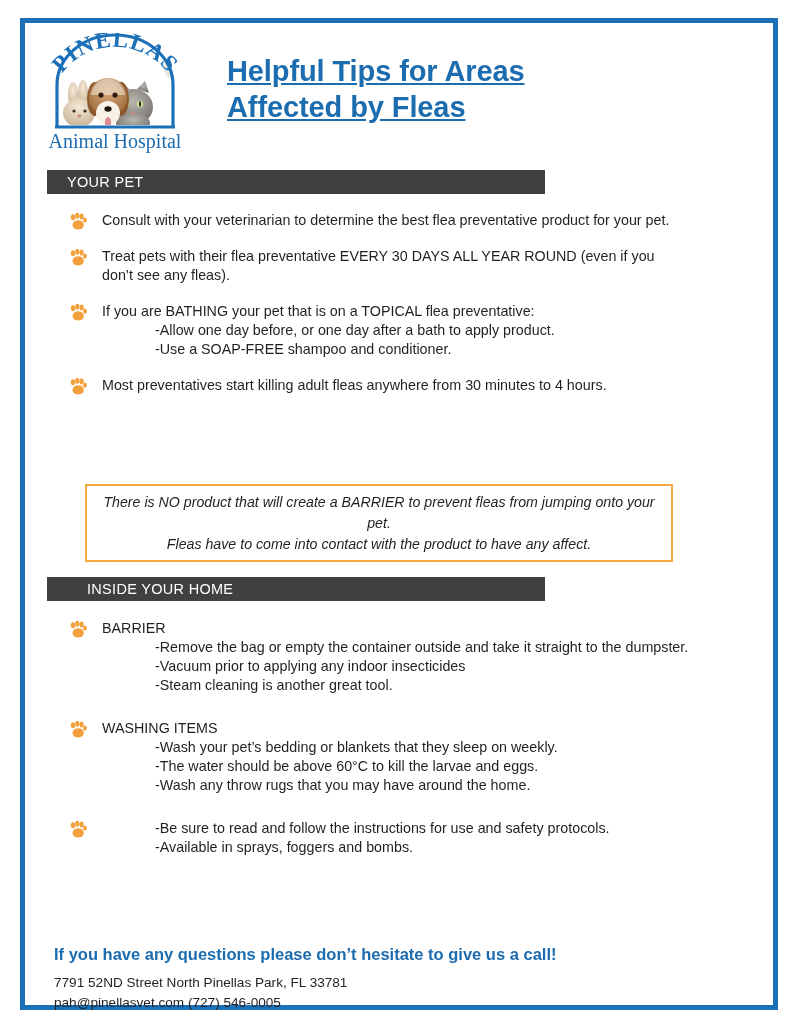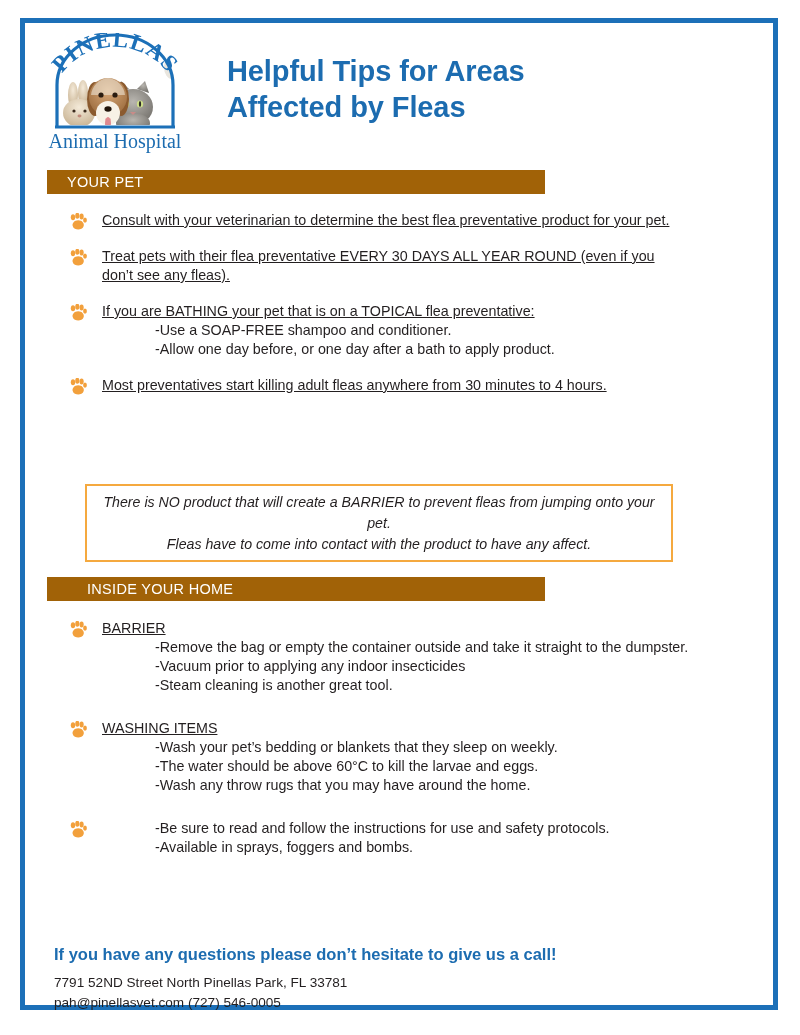--- a/index.html
+++ b/index.html
@@ -56,29 +56,29 @@
     position: absolute;
     left: 202px;
     top: 30px;
     width: 470px;
     font-size: 29px;
     line-height: 36px;
     font-weight: bold;
     color: #1c6cb0;
     letter-spacing: -0.1px;
   }
-  .doc-title .ln { display: block; }
+  .doc-title .ln { display: block; text-decoration: underline; }
 
   
   .section-bar {
     position: absolute;
     left: 22px;
     width: 498px;
     height: 24px;
-    background: #a16207;
+    background: #404040;
     color: #ffffff;
     font-size: 14.5px;
     line-height: 24px;
     padding-left: 20px;
     box-sizing: border-box;
     letter-spacing: 0.3px;
   }
   #bar-your-pet { top: 147px; }
   #bar-inside-home { top: 554px; padding-left: 40px; }
 
@@ -104,21 +104,20 @@
     top: 2px;
     width: 18px;
     height: 17px;
   }
   .paw svg { display: block; }
 
   .b-text {
     font-size: 14.3px;
     line-height: 19px;
     color: #231f20;
-    text-decoration: underline;
   }
   .b-text .cont { display: block; }
 
   .subs {
     margin: 0;
     padding: 0;
     list-style: none;
   }
   .subs li {
     font-size: 14.3px;
@@ -316,22 +315,22 @@
             <ellipse cx="8.3" cy="2.7" rx="2.1" ry="3.0" fill="#f2a03c"></ellipse>
             <ellipse cx="12.6" cy="3.6" rx="2.1" ry="3.0" fill="#f2a03c"></ellipse>
             <ellipse cx="16.0" cy="7.1" rx="1.9" ry="2.6" fill="#f2a03c"></ellipse>
             <path d="M9.2 7.2 C13.2 7.2 15.4 10.3 14.7 13.0 C14.0 15.6 11.3 16.4 9.2 16.4 C7.1 16.4 4.3 15.6 3.7 13.0 C3.0 10.3 5.2 7.2 9.2 7.2 Z" fill="#f2a03c"></path>
           </svg>
         </span>
         <span class="b-text">
           <span>If you are BATHING your pet that is on a TOPICAL flea preventative:</span>
         </span>
         <ul class="subs">
+          <li><span>-Allow one day before, or one day after a bath to apply product.</span></li>
           <li><span>-Use a SOAP-FREE shampoo and conditioner.</span></li>
-          <li><span>-Allow one day before, or one day after a bath to apply product.</span></li>
         </ul>
       </div>
 
       <div class="bullet-item">
         <span class="paw">
           <svg width="18" height="17" viewBox="0 0 18 17" xmlns="http://www.w3.org/2000/svg">
             <ellipse cx="4.0" cy="4.2" rx="2.2" ry="3.0" fill="#f2a03c"></ellipse>
             <ellipse cx="8.3" cy="2.7" rx="2.1" ry="3.0" fill="#f2a03c"></ellipse>
             <ellipse cx="12.6" cy="3.6" rx="2.1" ry="3.0" fill="#f2a03c"></ellipse>
             <ellipse cx="16.0" cy="7.1" rx="1.9" ry="2.6" fill="#f2a03c"></ellipse>

